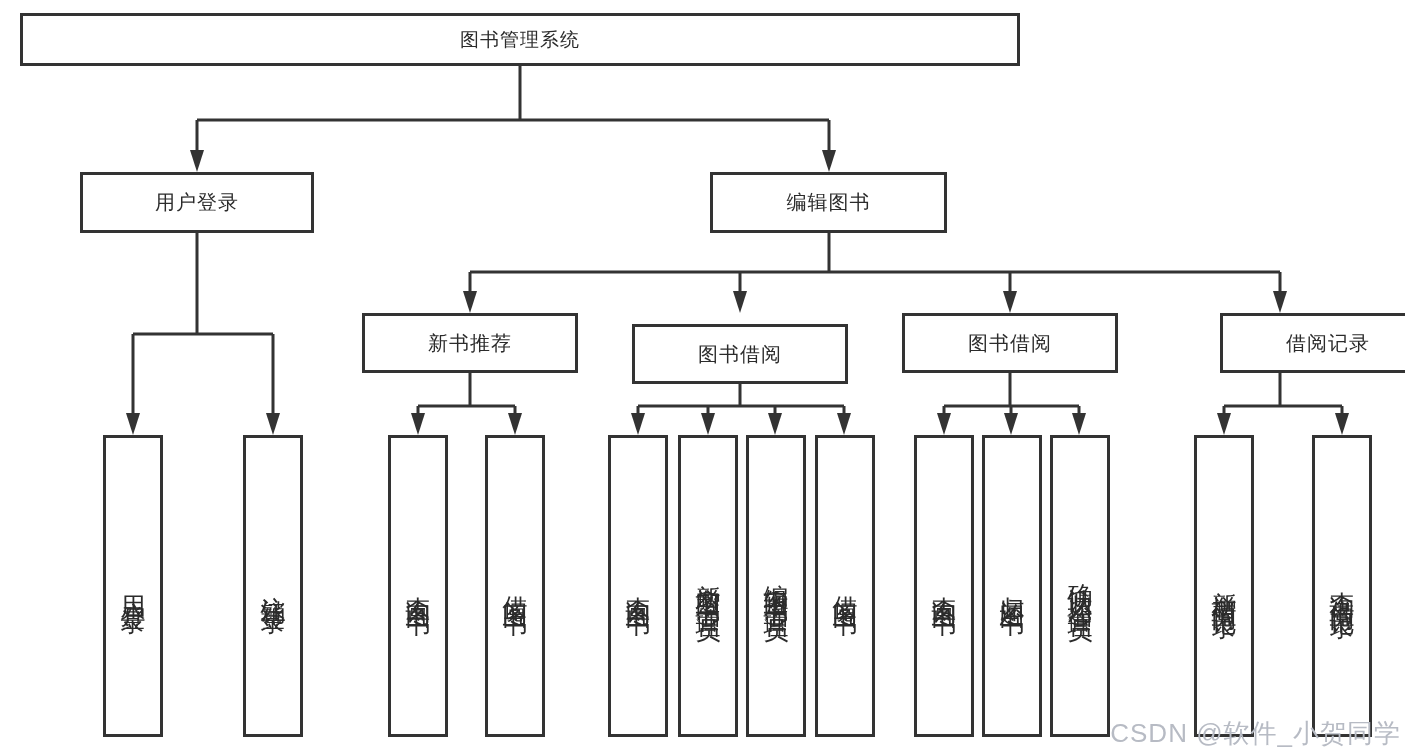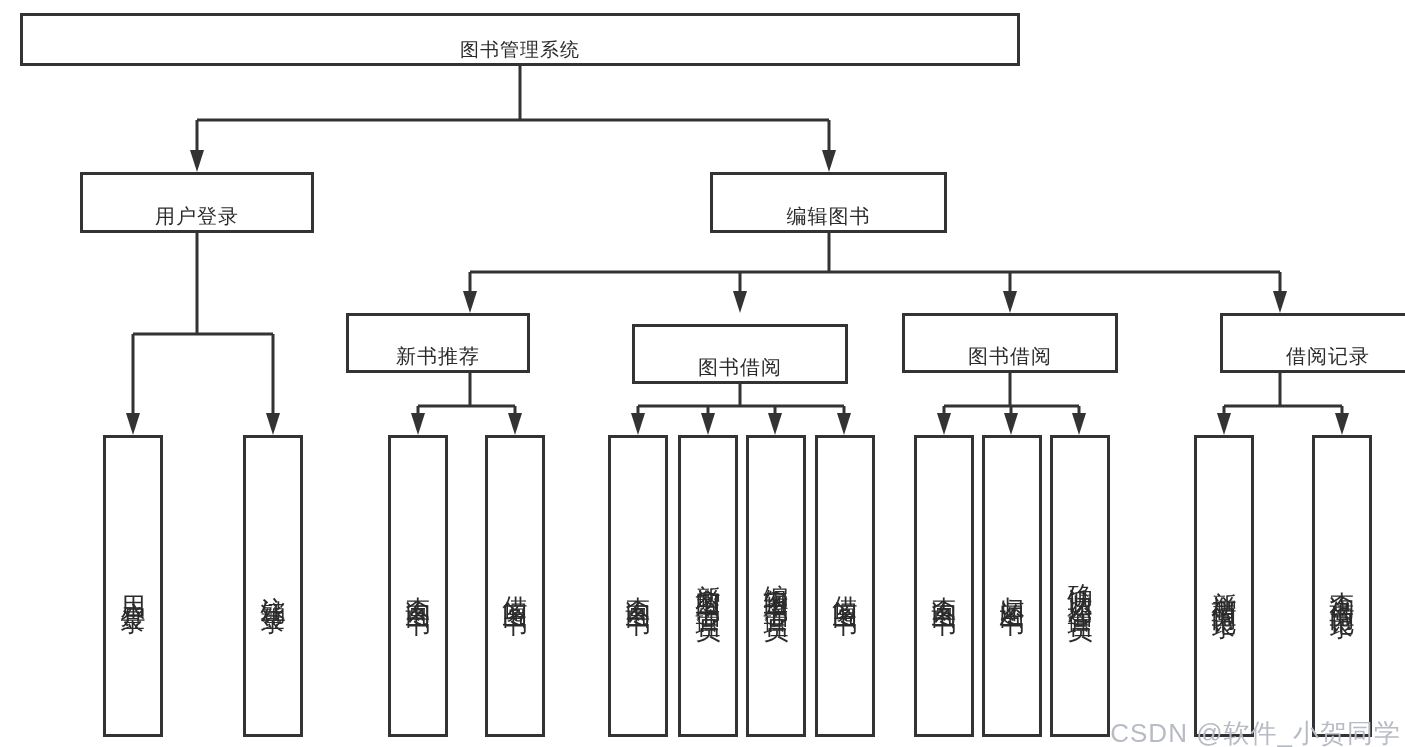--- a/index.html
+++ b/index.html
@@ -22,21 +22,21 @@
   .box {
     position: absolute;
     box-sizing: border-box;
     border: 3px solid #333333;
     background: #ffffff;
     color: #2b2b2b;
     display: flex;
     align-items: center;
     justify-content: center;
   }
-  .h-box { font-size: 20px; letter-spacing: 1px; align-items: flex-end; }
+  .h-box { font-size: 20px; letter-spacing: 1px; }
   .root-box { font-size: 19px; }
 
   .v-box { width: 60px; height: 302px; top: 435px; }
   .v-box .vtext {
     writing-mode: vertical-rl;
     text-orientation: mixed;
     font-size: 25px;
     line-height: 1;
     letter-spacing: 5px;
     white-space: nowrap;
@@ -105,21 +105,21 @@
     <span>图书管理系统</span>
   </div>
 
   <div class="box h-box" style="left:80px; top:172px; width:234px; height:61px;">
     <span>用户登录</span>
   </div>
   <div class="box h-box" style="left:710px; top:172px; width:237px; height:61px;">
     <span>编辑图书</span>
   </div>
 
-  <div class="box h-box" style="left:346px; top:313px; width:184px; height:60px;">
+  <div class="box h-box" style="left:362px; top:313px; width:216px; height:60px;">
     <span>新书推荐</span>
   </div>
   <div class="box h-box" style="left:632px; top:313px; width:216px; height:60px;margin-top:11px;">
     <span>图书借阅</span>
   </div>
   <div class="box h-box" style="left:902px; top:313px; width:216px; height:60px;">
     <span>图书借阅</span>
   </div>
   <div class="box h-box" style="left:1172px; top:313px; width:216px; height:60px;margin-left:48px;">
     <span>借阅记录</span>

